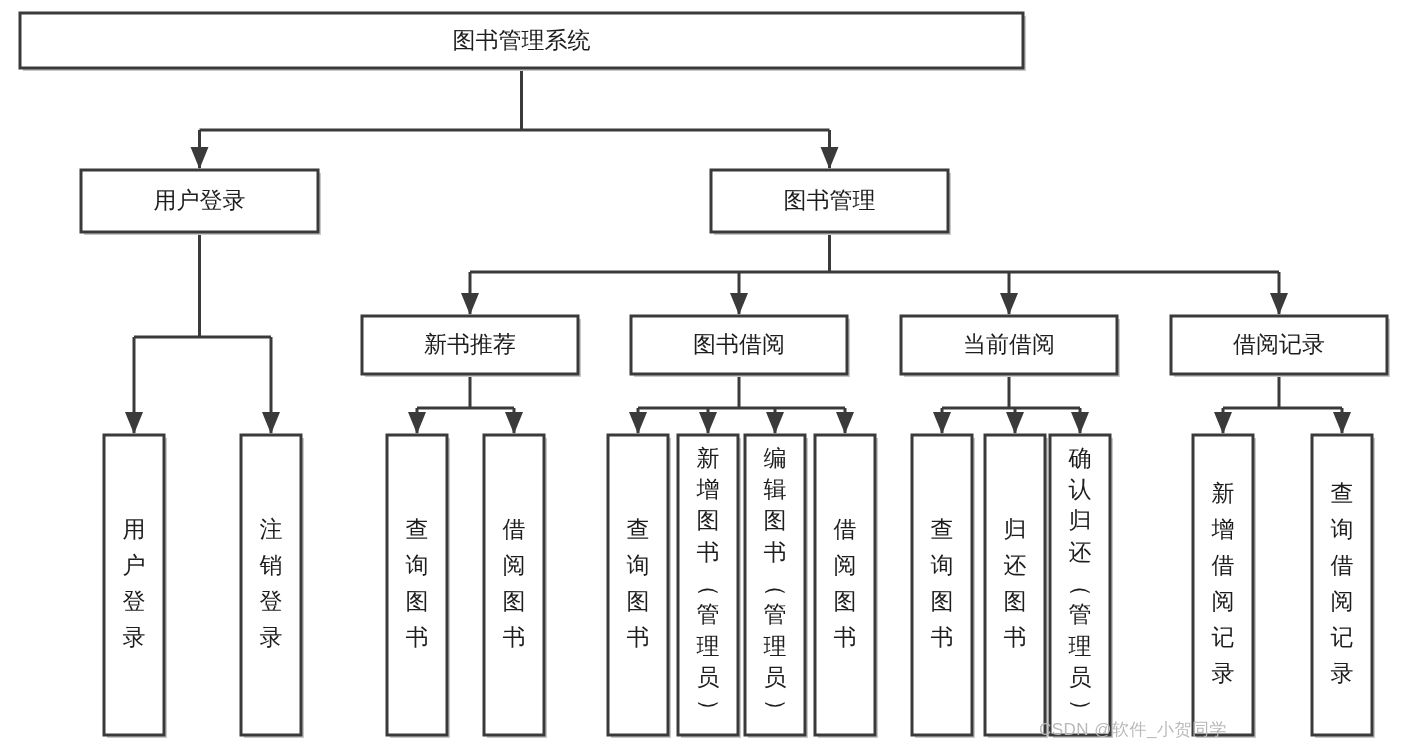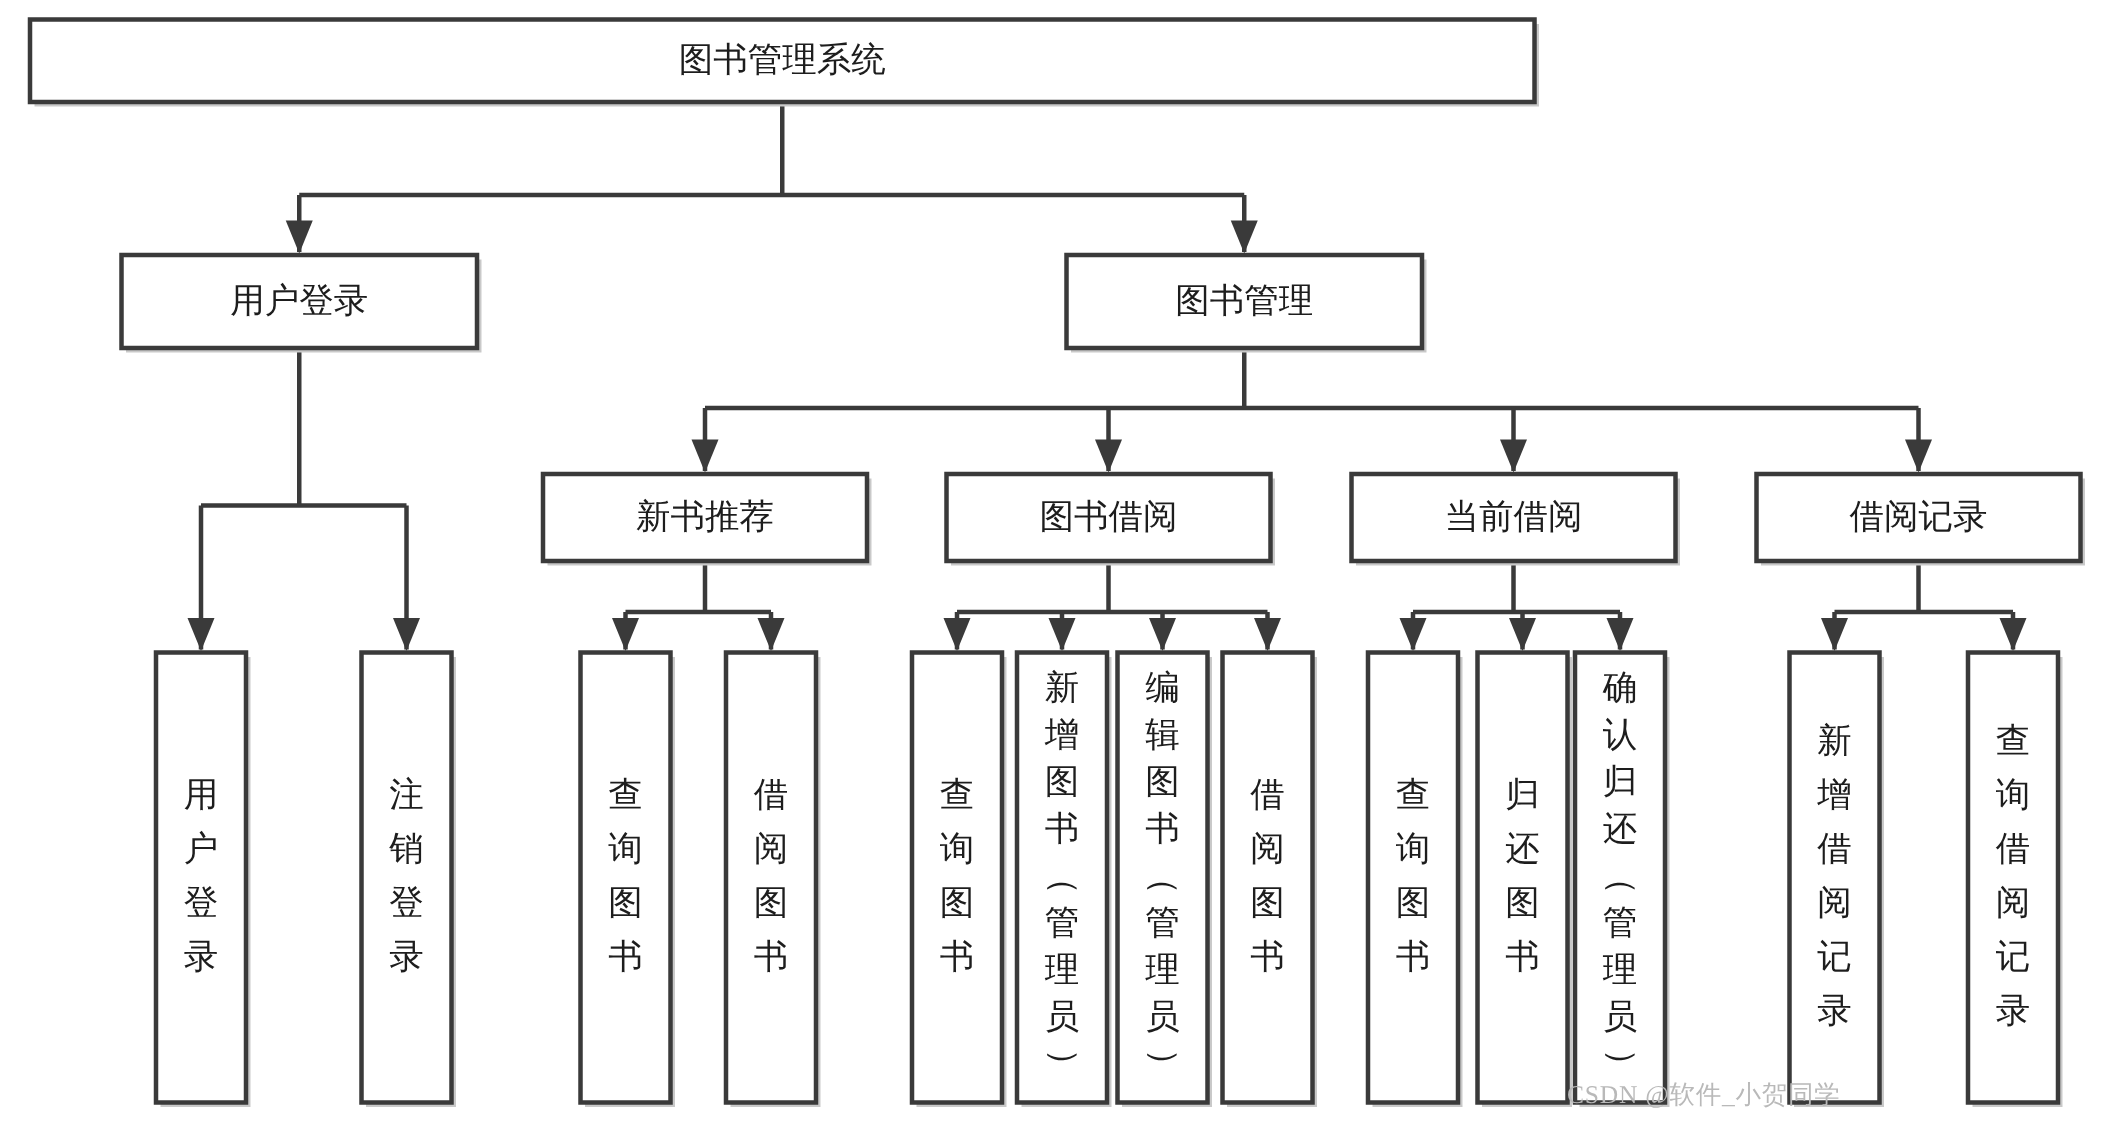--- a/index.html
+++ b/index.html
@@ -55,21 +55,21 @@
     font-family: "Liberation Sans", "DejaVu Sans", sans-serif;
     font-size: 23px;
     fill: #1d1d1d;
     text-anchor: middle;
     dominant-baseline: middle;
   }
   .watermark {
     position: absolute;
     right: 10px;
     bottom: 6px;
-    font-family: Liberation Serif, serif;
+    font-family: Liberation Sans, sans-serif;
     font-size: 17px;
     color: #b9b9b9;
     letter-spacing: 0.5px;
     white-space: nowrap;
     user-select: none;
   }
 </style>
 </head>
 <body>
 

